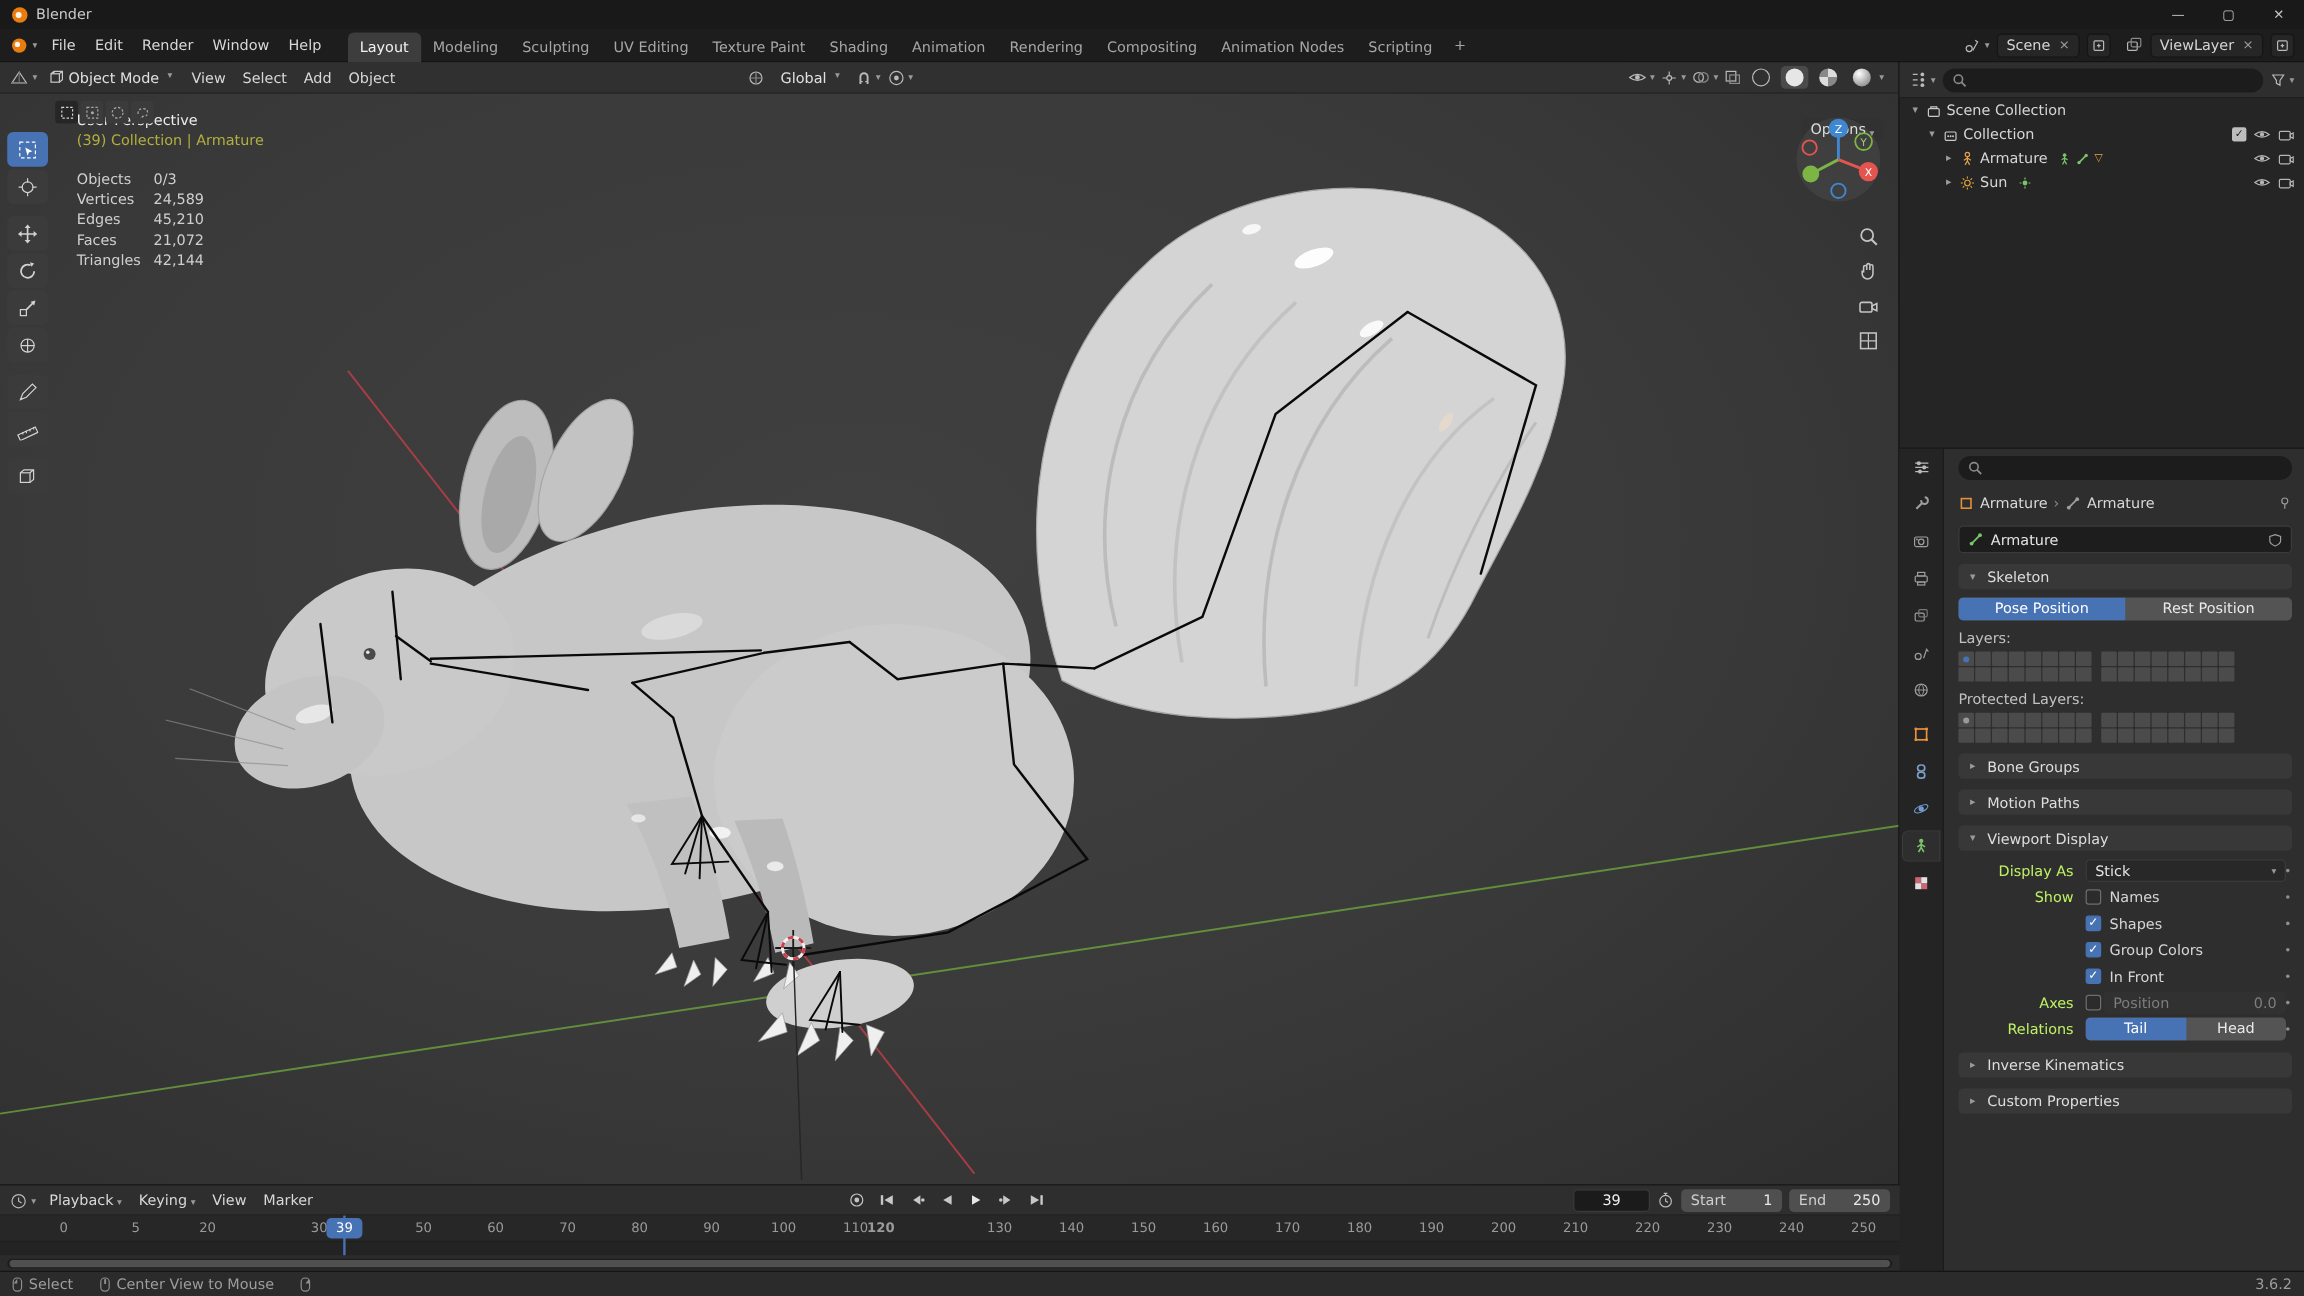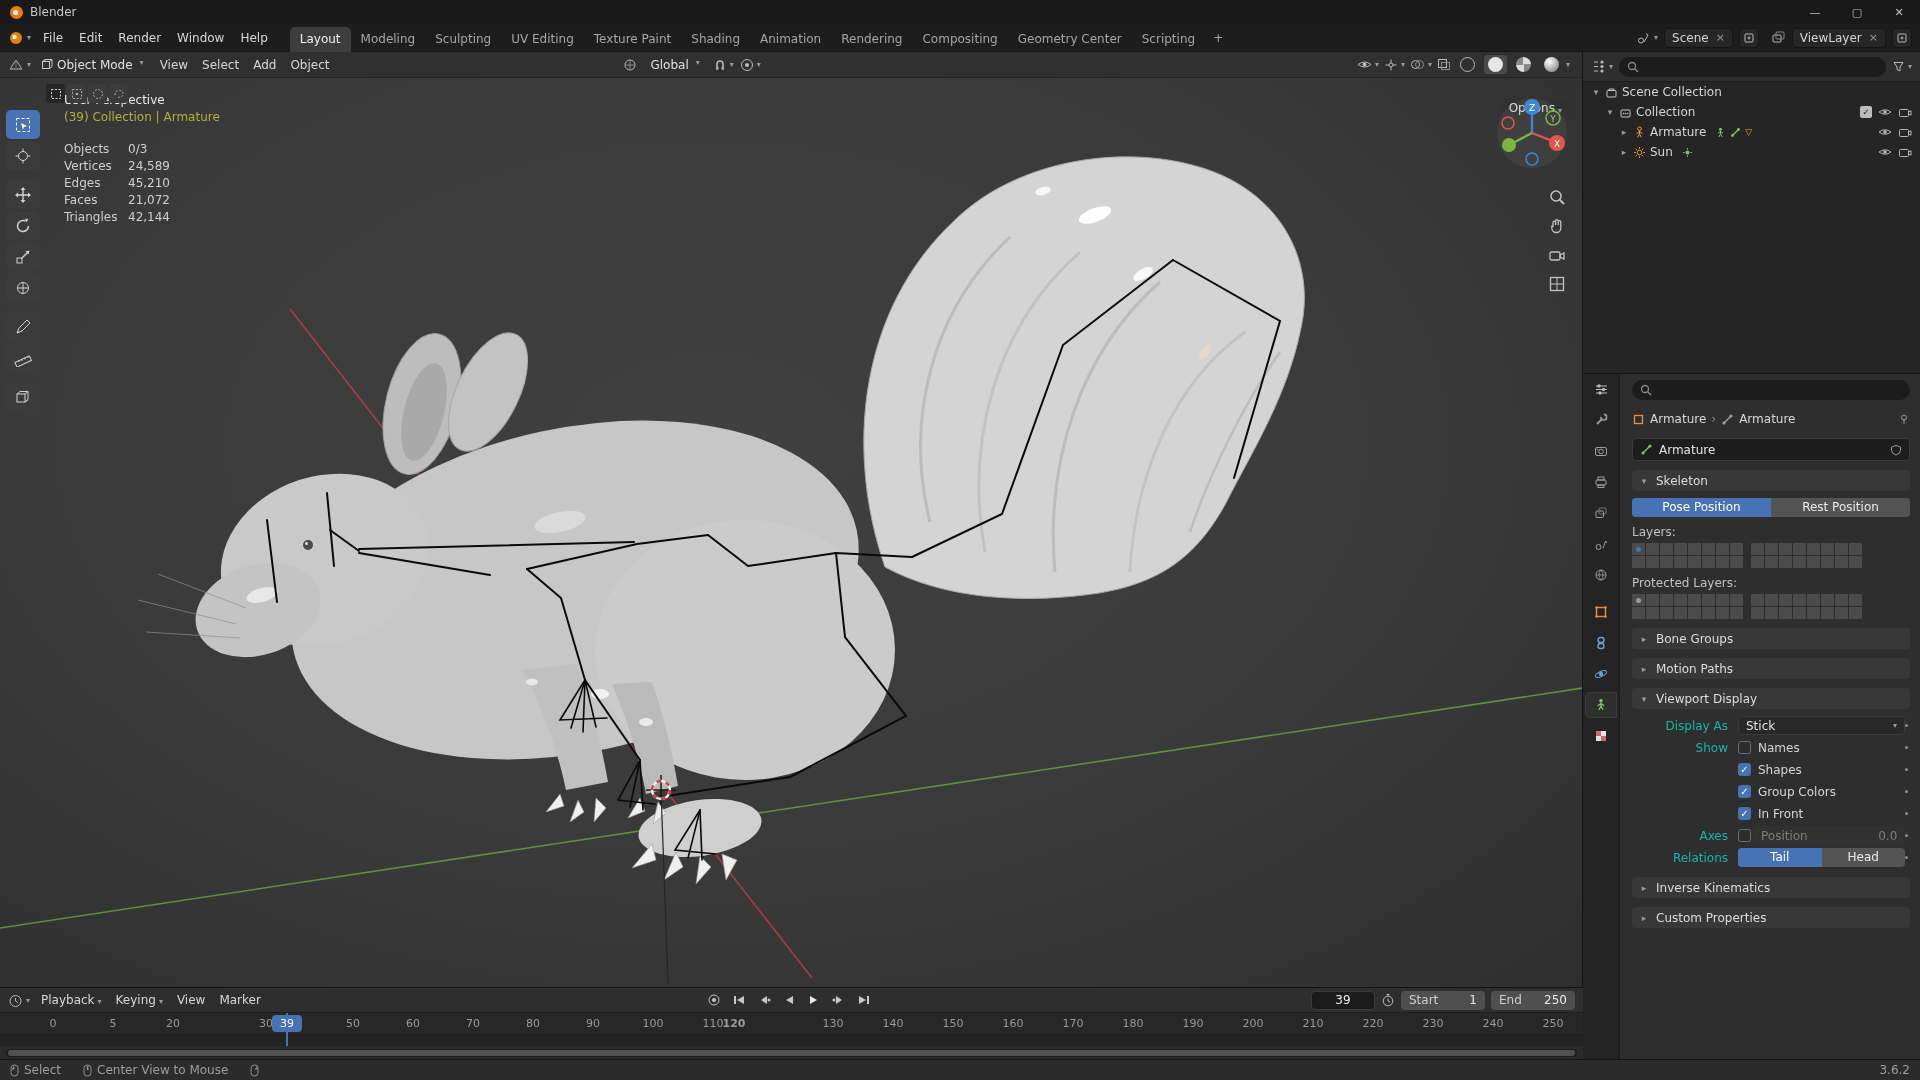--- a/index.html
+++ b/index.html
@@ -90,21 +90,21 @@
   .sec-h{margin-top:9px;height:21px;background:#383838;border-radius:4px;display:flex;align-items:center;gap:7px;padding:0 7px;color:#dedede}
   .seg{display:flex;border-radius:4px;overflow:hidden;background:#545454;height:19px;margin-top:7px}
   .seg>div{flex:1;text-align:center;padding-top:2px;color:#eaeaea}
   .seg .on{background:var(--accent);color:#fff}
   .sub-label{margin-top:8px;color:#c2c2c2}
   .lgrids{display:flex;gap:8px;margin-top:4px}
   .lgroup{display:grid;grid-template-columns:repeat(8,13px);grid-auto-rows:12px;gap:1px}
   .lcell{background:#4b4b4b;border-radius:1px;display:flex;align-items:center;justify-content:center}
   .ldot{width:5px;height:5px;border-radius:50%}
   .prow{display:flex;align-items:center;height:21px;margin-top:1px}
-  .plabel{width:96px;flex:none;text-align:right;margin-right:10px;color:#14b8a6}
+  .plabel{width:96px;flex:none;text-align:right;margin-right:10px;color:#bef264}
   .pdot{width:3px;height:3px;border-radius:50%;background:#8f8f8f;margin-left:auto;margin-right:2px}
   .dropdown{width:168px;background:#282828;border:1px solid #3a3a3a;border-radius:4px;height:19px;display:flex;align-items:center;padding:0 7px;color:#e2e2e2}
   .dropdown .dd{margin-left:auto}
   .cb{width:13px;height:13px;border-radius:2.5px;background:#2c2c2c;border:1px solid #6e6e6e;color:#fff;font-size:10px;line-height:11px;text-align:center;flex:none}
   .cb.on{background:var(--accent);border-color:var(--accent)}
   .cbl{margin-left:7px;color:#d6d6d6}
   .slider{width:168px;background:#313131;border-radius:4px;height:19px;display:flex;align-items:center;padding:0 8px;color:#7e7e7e}
   .seg.small{width:168px;margin-top:0}
 
   
@@ -160,21 +160,21 @@
   <div id="ws-tabs">
       <div class="ws active">Layout</div>
       <div class="ws">Modeling</div>
       <div class="ws">Sculpting</div>
       <div class="ws">UV Editing</div>
       <div class="ws">Texture Paint</div>
       <div class="ws">Shading</div>
       <div class="ws">Animation</div>
       <div class="ws">Rendering</div>
       <div class="ws">Compositing</div>
-      <div class="ws">Geometry Center</div>
+      <div class="ws">Animation Nodes</div>
       <div class="ws">Scripting</div>
     </div>
   <div class="ws-add">+</div>
   <div id="topbar-right">
     <span class="ico">
       <svg width="15" height="15">
           <circle cx="5" cy="10.5" r="2.5" fill="none" stroke="#b9b9b9"></circle>
           <path d="M8,12 L12,5 L10,3.5" fill="none" stroke="#b9b9b9"></path>
         </svg>
         <span class="dd">▾</span>

